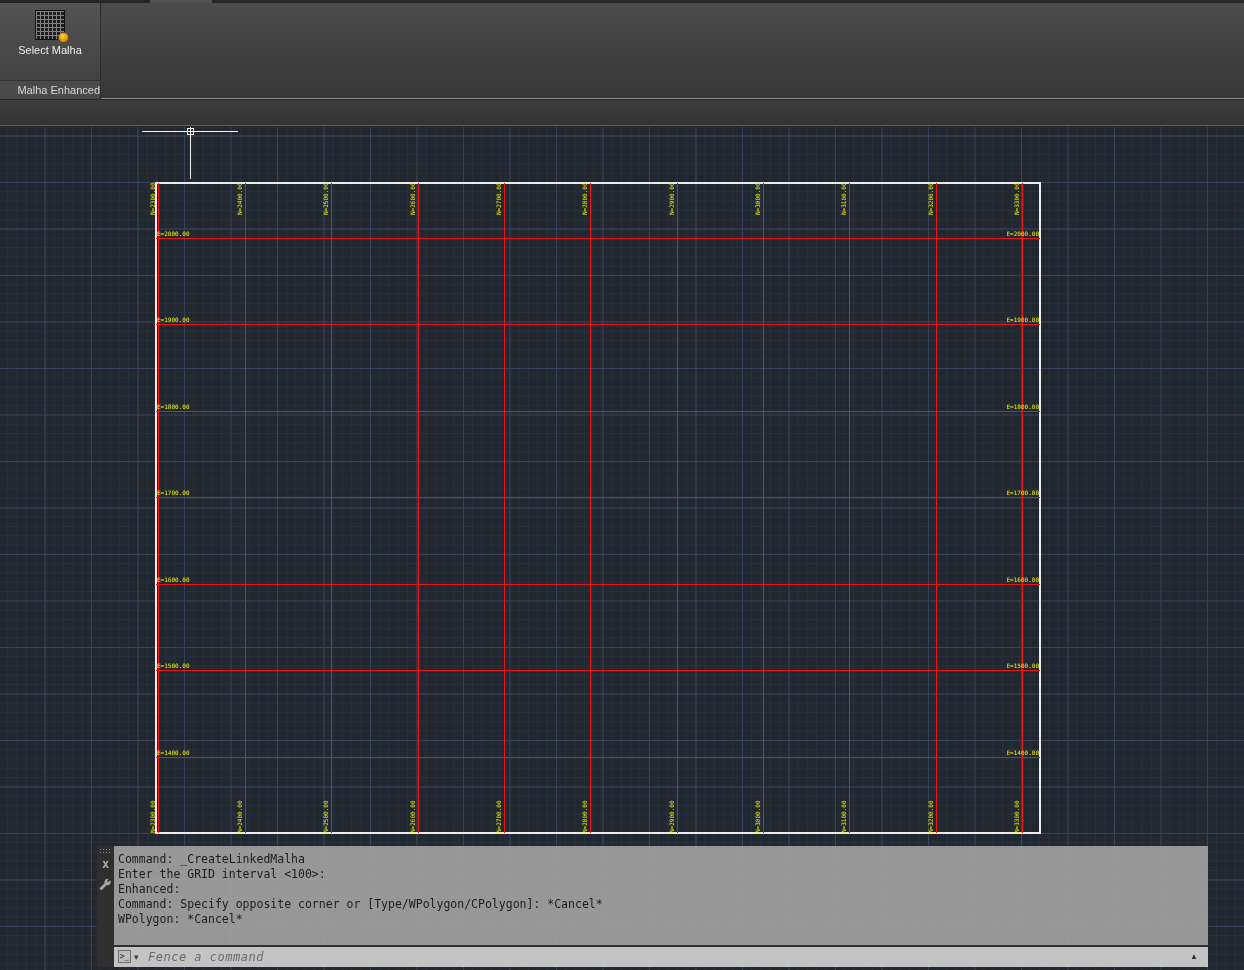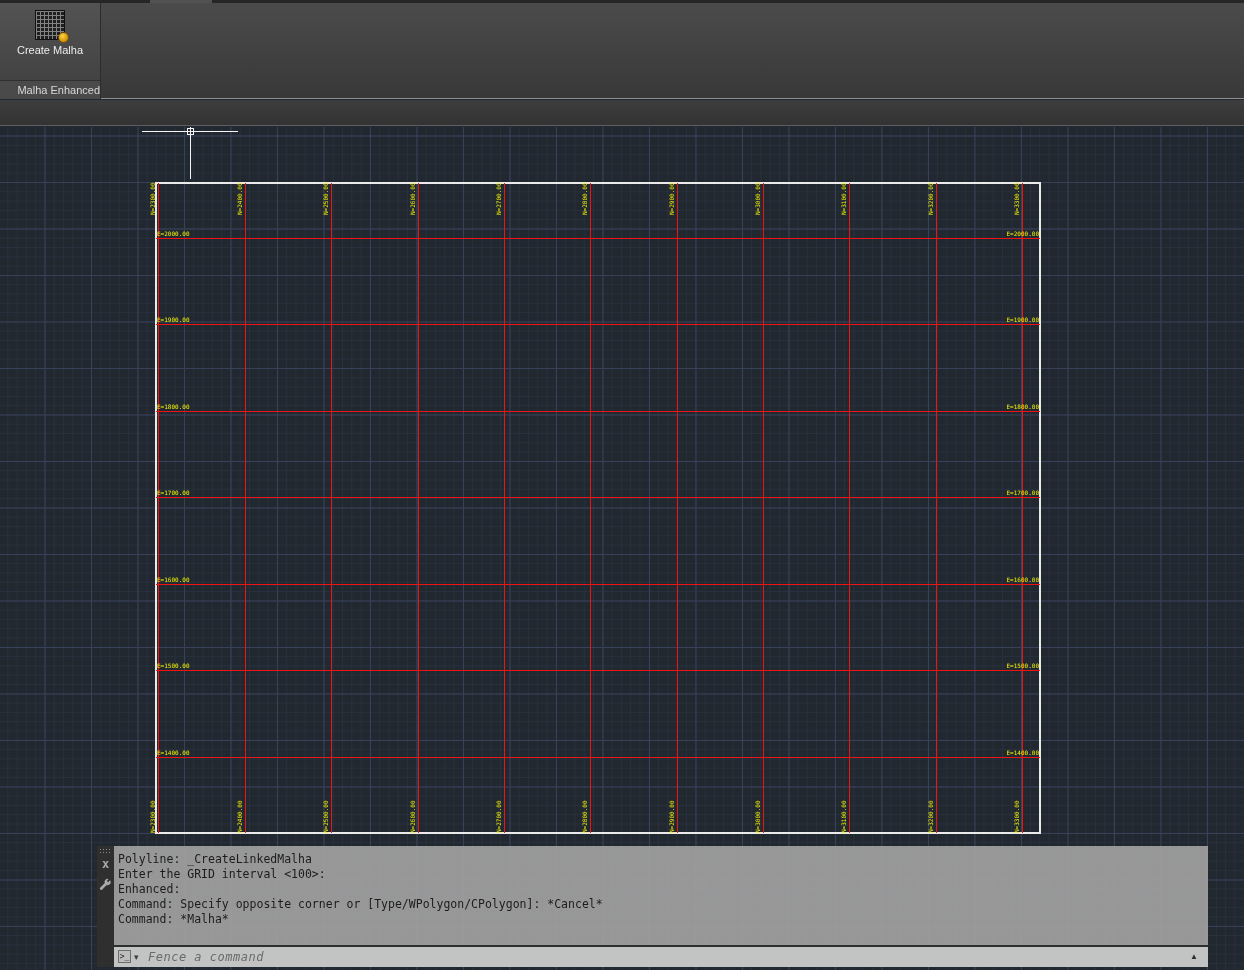--- a/index.html
+++ b/index.html
@@ -235,46 +235,46 @@
   <div class="tabstrip">
     <div class="tab-active"></div>
   </div>
   <div class="ribbon-body">
     <div class="panel">
       <div class="big-button">
         <div class="btn-icon">
           <div class="icon-grid"></div>
           <div class="icon-dot"></div>
         </div>
-        <div class="btn-label">Create Malha</div>
+        <div class="btn-label">Select Malha</div>
       </div>
       <div class="panel-label">Malha Enhanced</div>
     </div>
   </div>
   <div class="subbar"></div>
 </div>
 
 <div class="crosshair-h" id="ch-h" style="left: 142px; top: 131px; width: 96px;"></div>
 <div class="crosshair-v" id="ch-v" style="left: 190px; top: 127px; height: 52px;"></div>
 <div class="pickbox" id="ch-box" style="left: 187px; top: 128px;"></div>
 
 <div class="cmd">
   <div class="cmd-side">
     <div class="grip"></div>
     <div class="closex">x</div>
     <svg class="wrench" viewBox="0 0 16 16">
       <path fill="#a8a8a8" d="M13.6 4.4a3.2 3.2 0 0 1-4.3 3l-5 5a1.5 1.5 0 0 1-2.1-2.1l5-5a3.2 3.2 0 0 1 4.2-4.2L9.5 3l1.4 1.4 1.9-1.9c.5.6.8 1.2.8 1.9z"></path>
     </svg>
   </div>
   <div class="cmd-history" id="cmd-history">
-      <div class="cmd-line">Polyline: _CreateLinkedMalha</div>
+      <div class="cmd-line">Command: _CreateLinkedMalha</div>
       <div class="cmd-line">Enter the GRID interval &lt;100&gt;:</div>
       <div class="cmd-line">Enhanced:</div>
       <div class="cmd-line">Command: Specify opposite corner or [Type/WPolygon/CPolygon]: *Cancel*</div>
-      <div class="cmd-line">Command: *Malha*</div>
+      <div class="cmd-line">WPolygon: *Cancel*</div>
     </div>
   <div class="cmd-input">
     <span class="prompt-box">&gt;_</span>
     <span class="input-caret">▾</span>
     <span class="placeholder">Fence a command</span>
     <span class="up-arrow">▲</span>
   </div>
 </div>
 
 </body></html>

